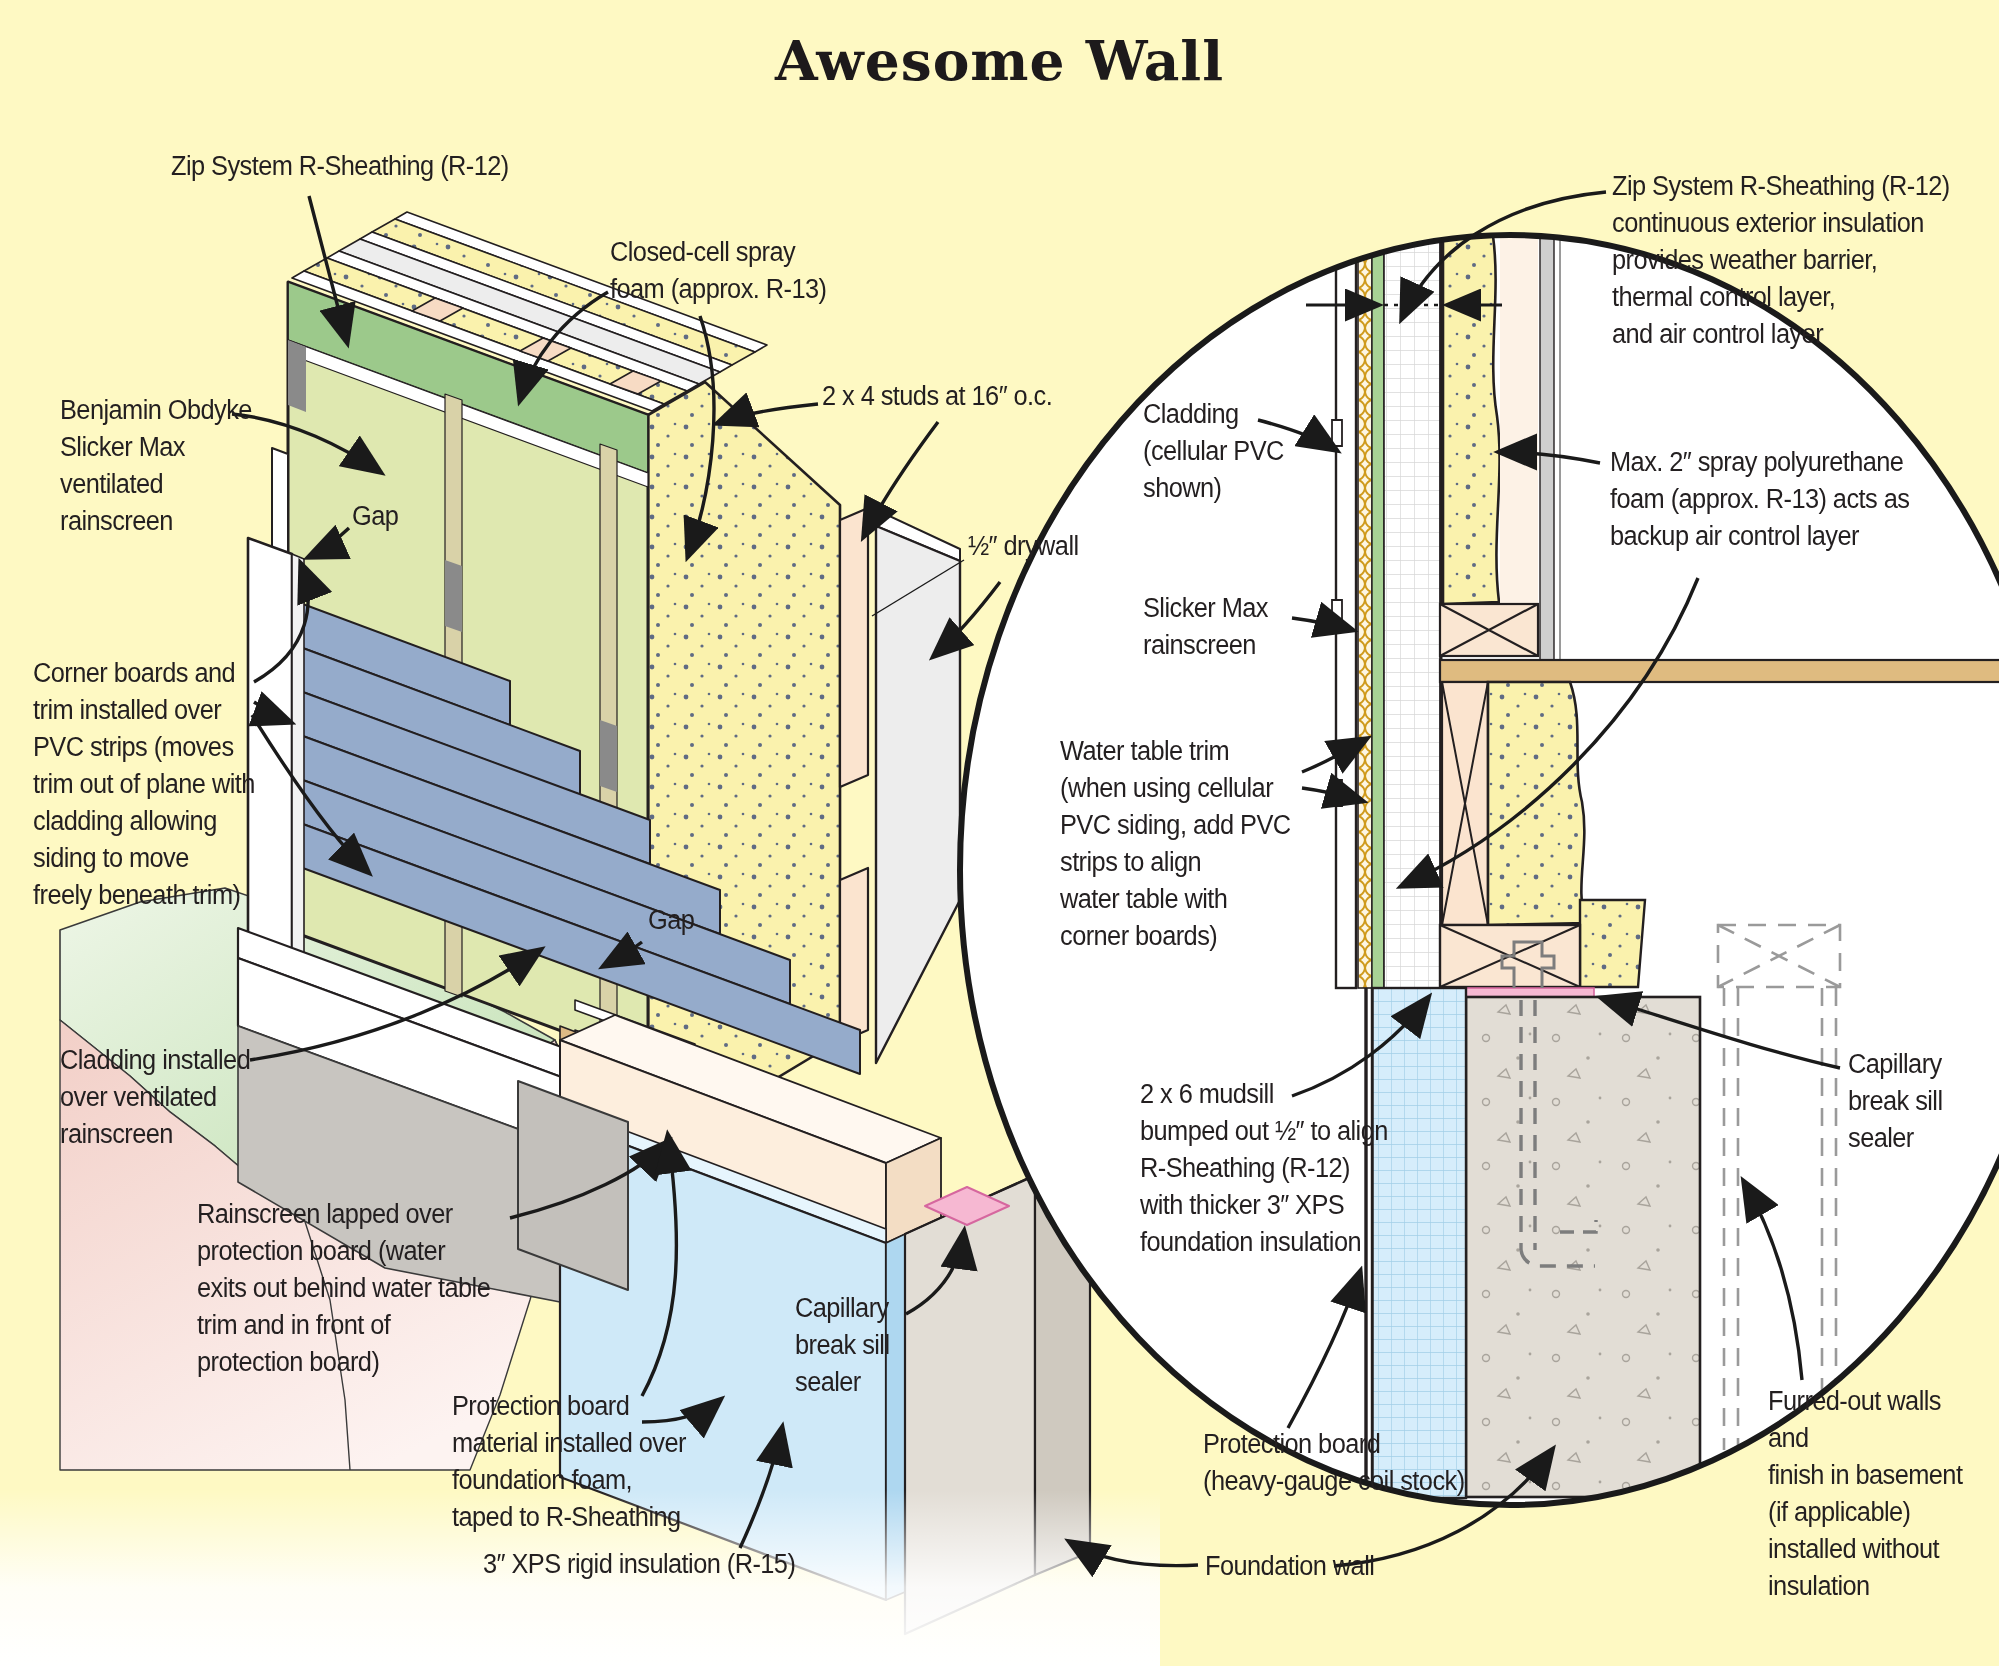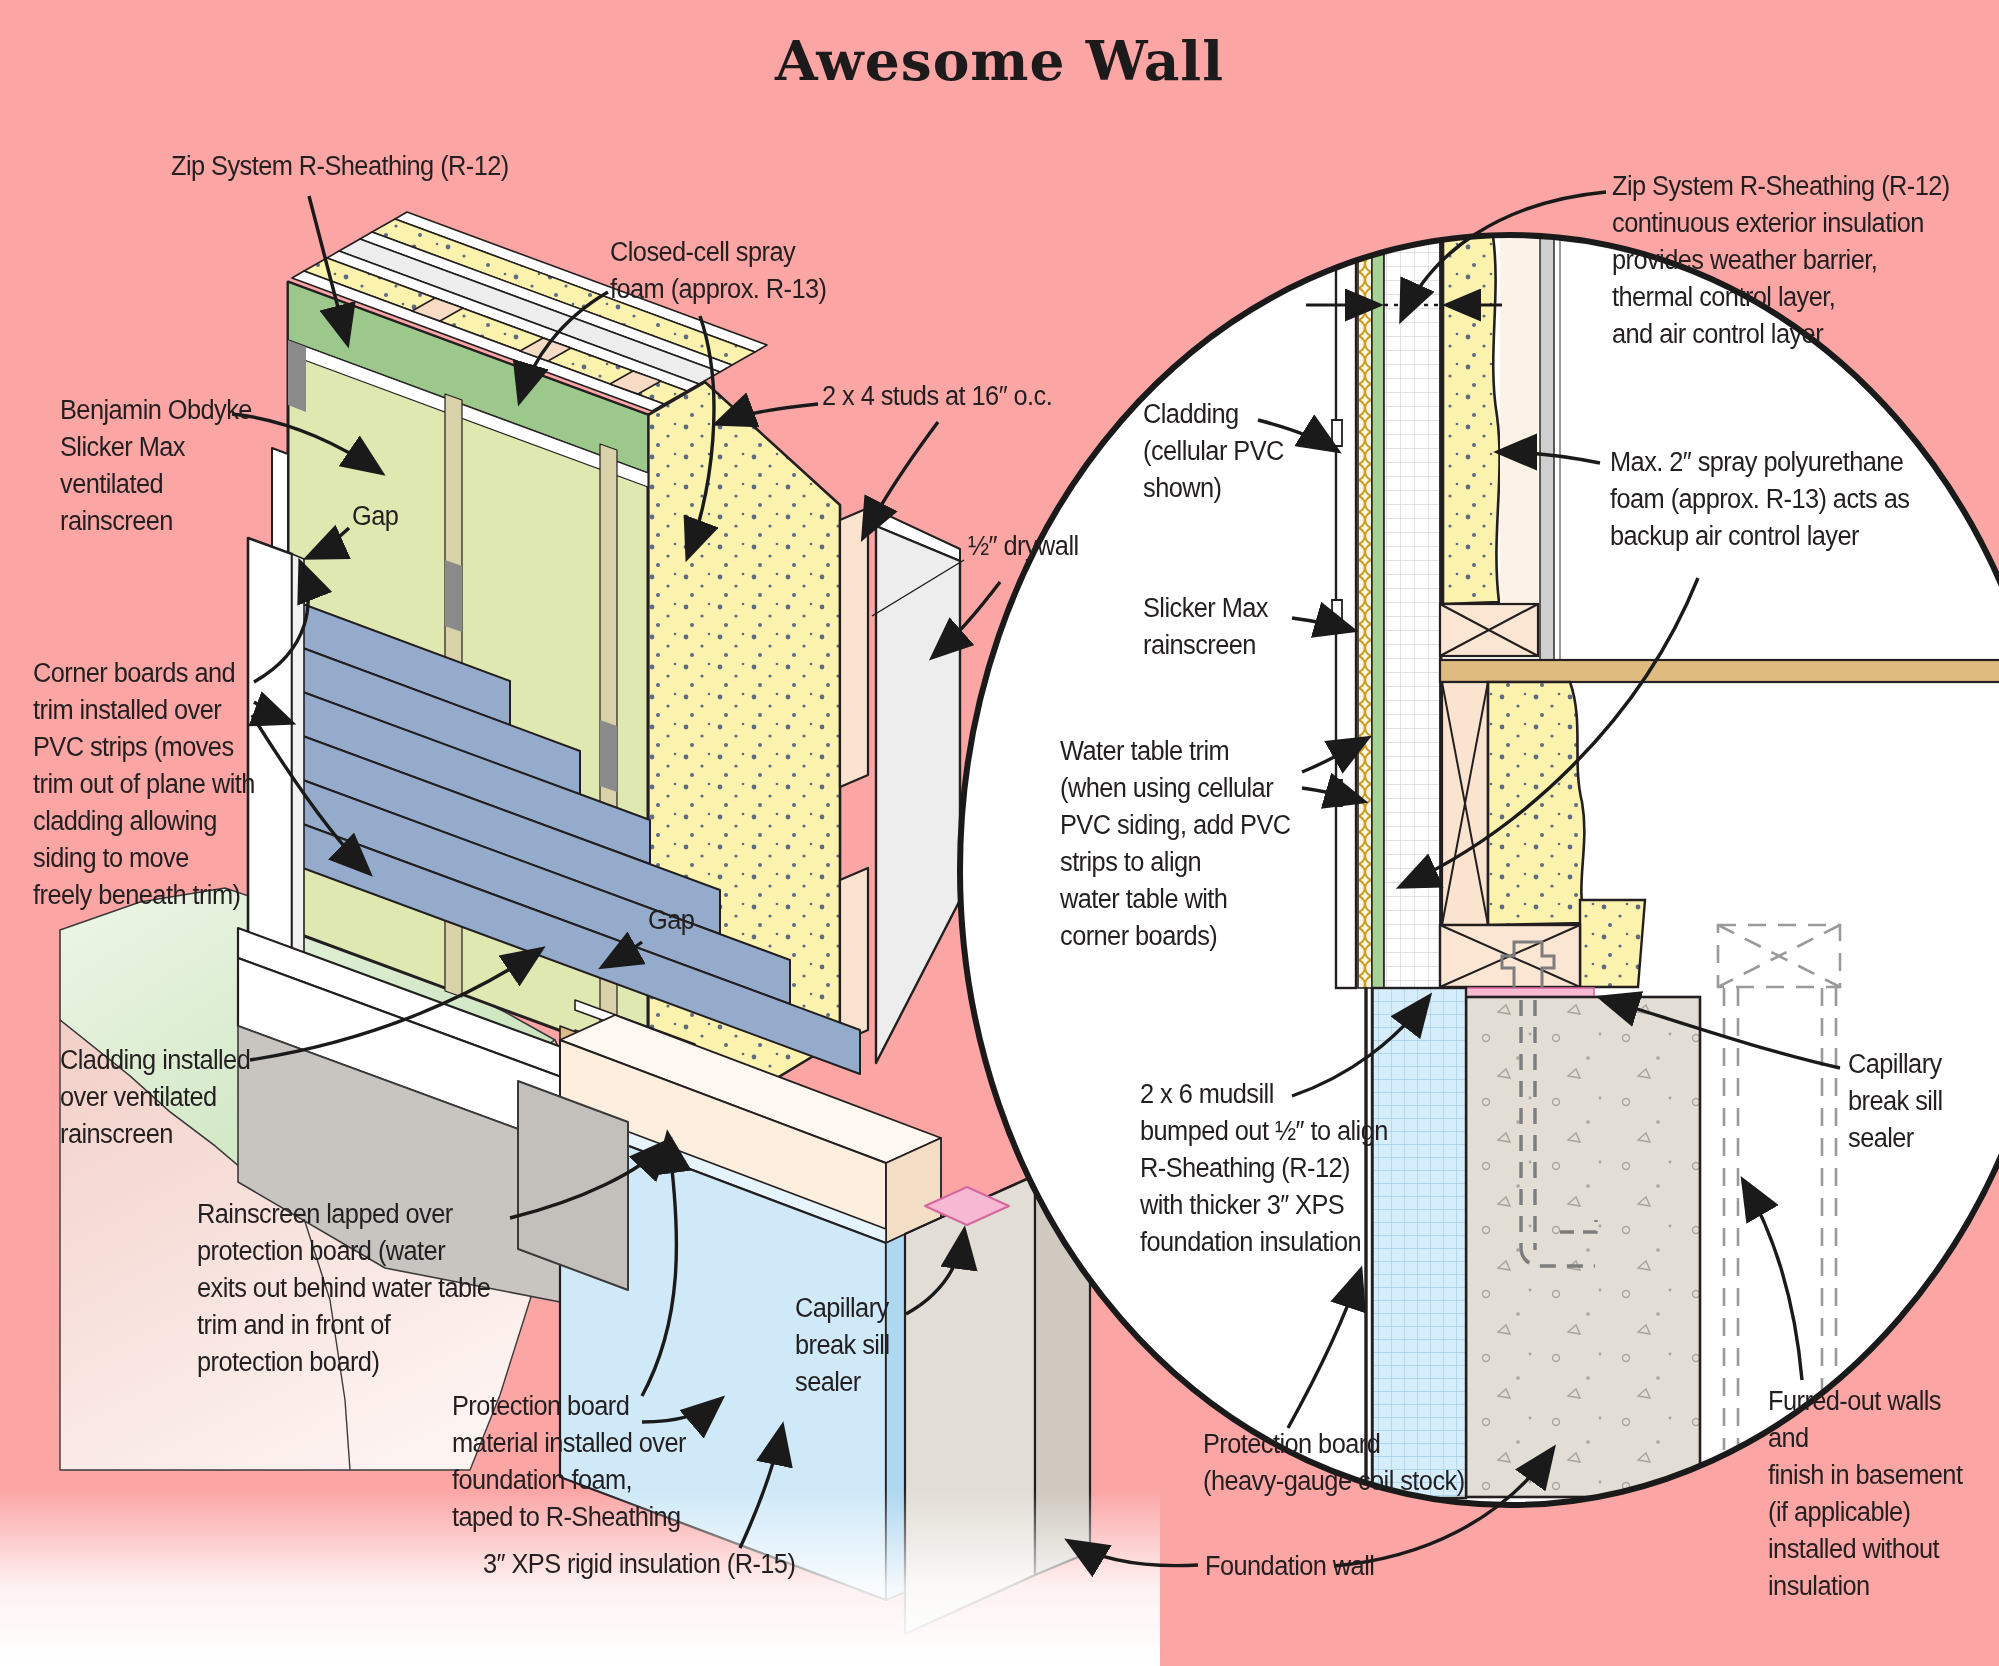--- a/index.html
+++ b/index.html
@@ -1,16 +1,16 @@
 <!DOCTYPE html>
 <html><head>
 <meta charset="utf-8">
 <style>
   html,body{margin:0;padding:0;background:#ffffff;}
-  #canvas{position:relative;width:1999px;height:1666px;background:#fca5a5;overflow:hidden;
+  #canvas{position:relative;width:1999px;height:1666px;background:#fef9c3;overflow:hidden;
           font-family:"Liberation Sans",sans-serif;color:#231f20;}
   #art{position:absolute;left:0;top:0;}
   .lbl{position:absolute;font-size:27px;line-height:37px;letter-spacing:-0.6px;
        white-space:pre-line;color:#231f20;transform-origin:left top;transform:scaleX(0.94);}
   .title{position:absolute;left:0;right:0;top:28px;text-align:center;
          font-family:"DejaVu Serif","Liberation Serif",serif;font-weight:bold;
          font-size:55px;letter-spacing:1px;color:#1d1a1b;}
 </style>
 </head>
 <body>

